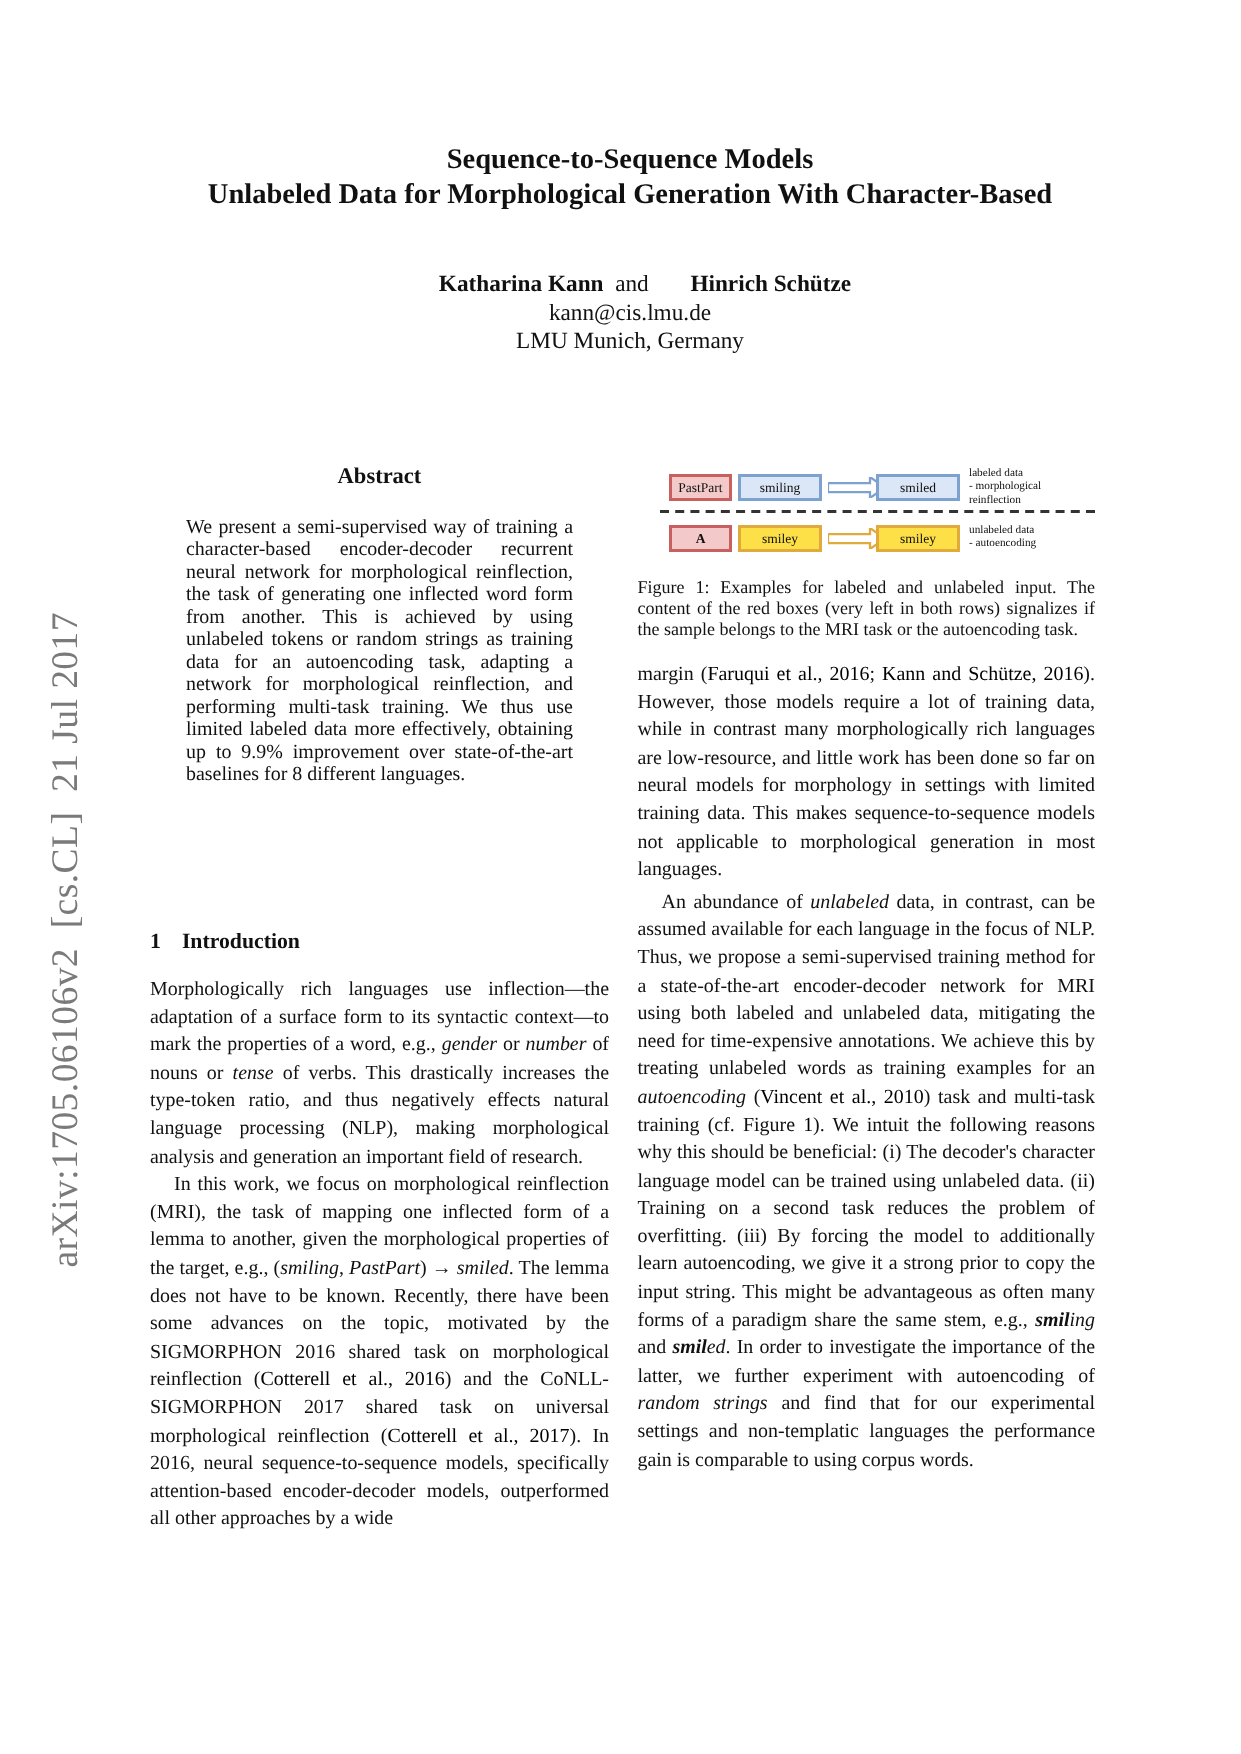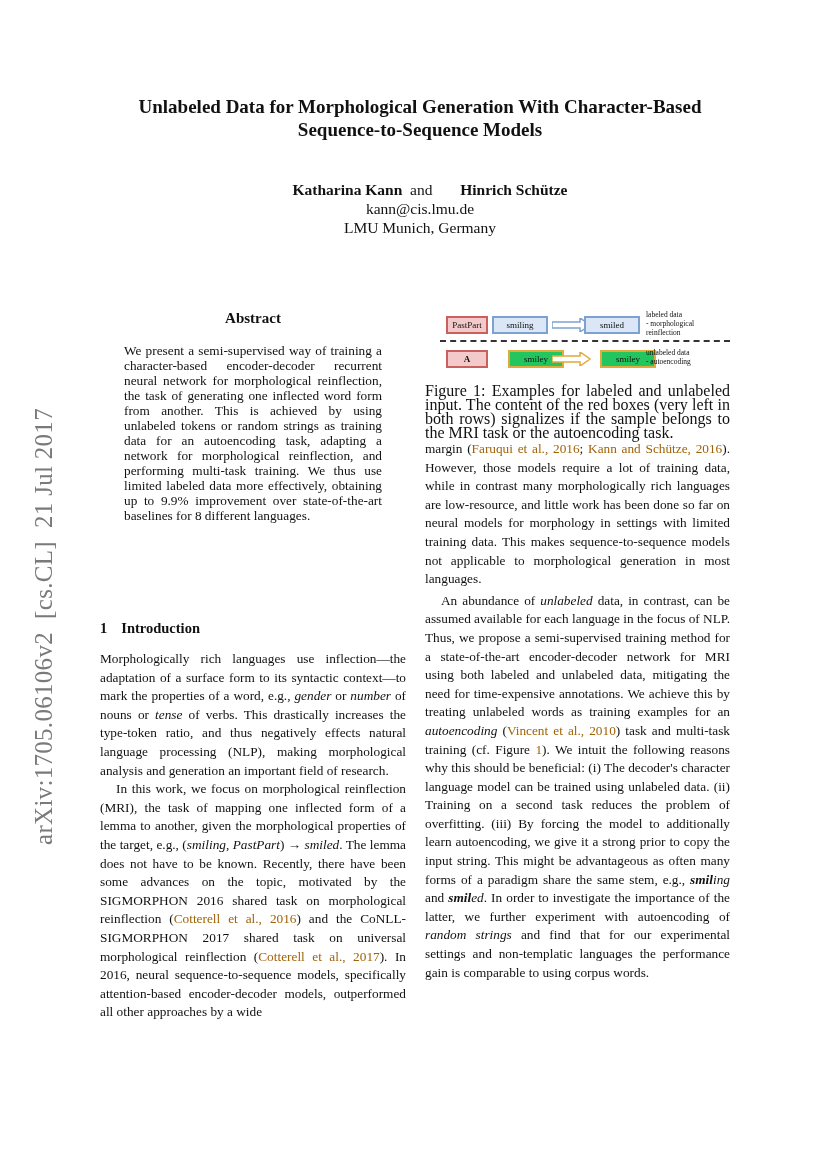--- a/index.html
+++ b/index.html
@@ -16,39 +16,39 @@
   .left { left:100px; width:306px; }
   .right { left:425px; width:305px; }
   .abs-title { position:absolute; left:100px; top:310px; width:306px; text-align:center;
                font-weight:bold; font-size:15px; }
   .abstract { position:absolute; left:124px; top:343px; width:258px; font-size:13.3px;
               line-height:15px; text-align:justify; }
   .sec { position:absolute; left:100px; top:620px; font-weight:bold; font-size:14.5px;text-align:center; }
   .sec span { margin-right:14px; }
   p { margin:0; }
   .indent { text-indent:16px; }
-  .cite { color:#a16207; }
+  .cite { color:#000000; }
   i { font-style:italic; }
   .fig { position:absolute; left:440px; top:308px; width:300px; height:65px; }
   .box { position:absolute; height:14px; border:2px solid; font-size:9px; line-height:14px;
          text-align:center; box-sizing:content-box; }
   .tag { background:#f4c9c9; border-color:#c96060; }
   .blue { background:#dbe6f6; border-color:#7ea2d0; }
-  .orange { background:#22c55e; border-color:#e0aa3c;margin-left:16px; }
+  .orange { background:#fde047; border-color:#e0aa3c; }
   .arrow { position:absolute; }
   .figlabel { position:absolute; font-size:7.5px; line-height:9px; text-align:left; width:80px; }
   .dash { position:absolute; left:0; top:32px; width:290px; border-top:2px dashed #333; }
-  .caption { position:absolute; left:425px; top:384px; width:305px; font-size:16px; line-height:14px; text-align:justify; }
+  .caption { position:absolute; left:425px; top:384px; width:305px; font-size:12px; line-height:14px; text-align:justify; }
 </style>
 </head>
 <body>
 
 <div class="title">
+  <div>Sequence-to-Sequence Models</div>
   <div>Unlabeled Data for Morphological Generation With Character-Based</div>
-  <div>Sequence-to-Sequence Models</div>
 </div>
 
 <div class="authors">
   <div><b>Katharina Kann</b>&nbsp;&nbsp;<span>and</span>&nbsp;&nbsp;<b>Hinrich Schütze</b></div>
   <div>kann@cis.lmu.de</div>
   <div>LMU Munich, Germany</div>
 </div>
 
 <div class="arxiv" style="white-space:pre">arXiv:1705.06106v2  [cs.CL]  21 Jul 2017</div>
 

